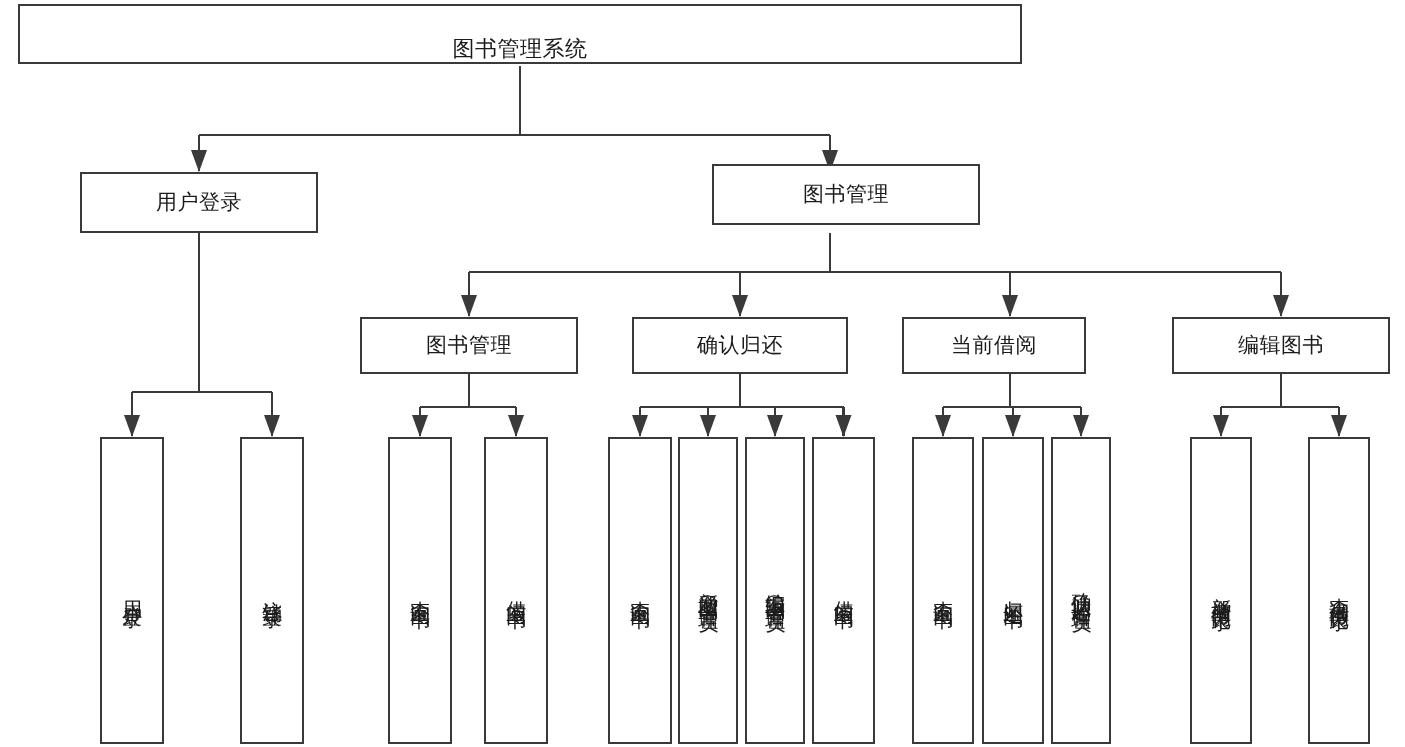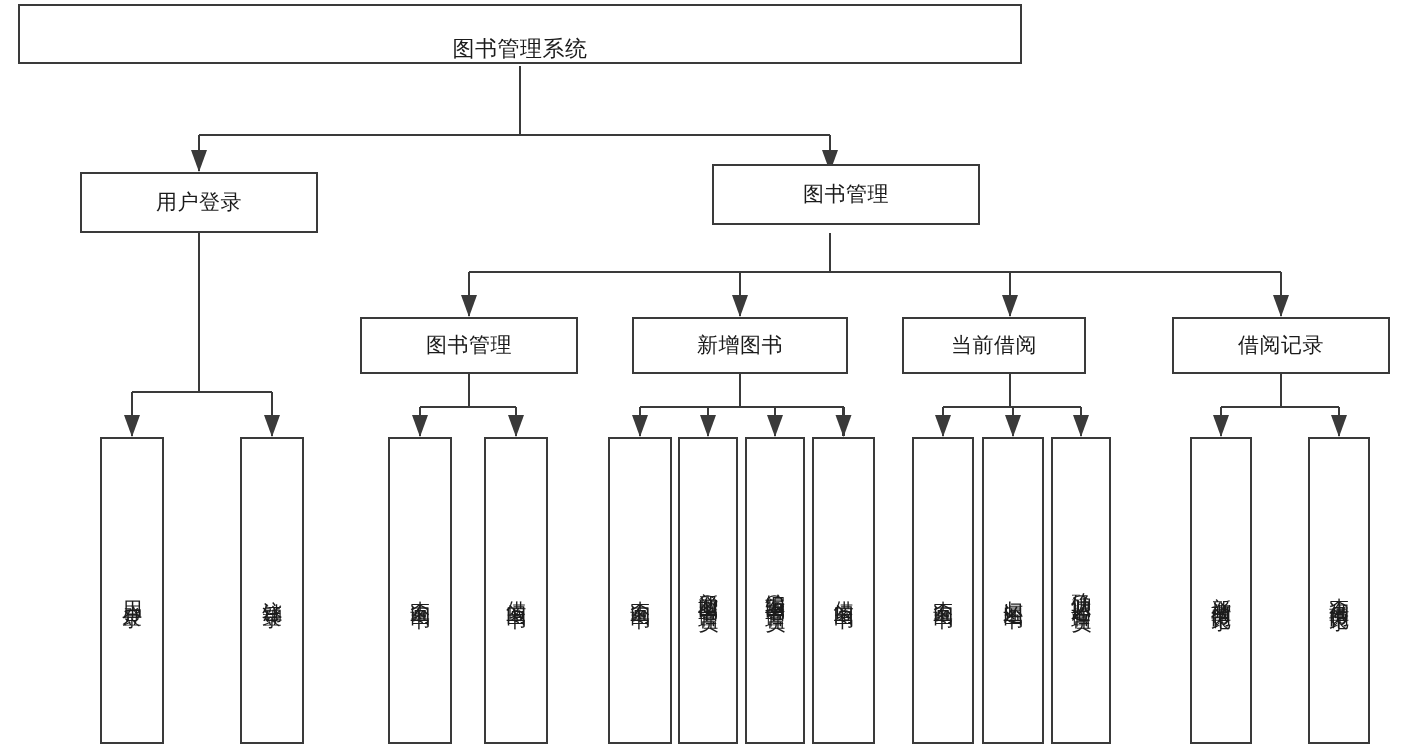--- a/index.html
+++ b/index.html
@@ -126,27 +126,27 @@
       <div class="node" style="left: 80px; top: 172px; width: 238px; height: 61px;">
         <span class="node-label">用户登录</span>
       </div>
       <div class="node" style="left: 712px; top: 164px; width: 268px; height: 61px;">
         <span class="node-label">图书管理</span>
       </div>
       <div class="node" style="left: 360px; top: 317px; width: 218px; height: 57px;">
         <span class="node-label">图书管理</span>
       </div>
       <div class="node" style="left: 632px; top: 317px; width: 216px; height: 57px;">
-        <span class="node-label">新增图书</span>
+        <span class="node-label">确认归还</span>
       </div>
       <div class="node" style="left: 902px; top: 317px; width: 184px; height: 57px;">
         <span class="node-label">当前借阅</span>
       </div>
       <div class="node" style="left: 1172px; top: 317px; width: 218px; height: 57px;">
-        <span class="node-label">借阅记录</span>
+        <span class="node-label">编辑图书</span>
       </div>
       <div class="node vertical" style="left: 100px; top: 437px; width: 64px; height: 307px;">
         <span class="node-label">用户登录</span>
       </div>
       <div class="node vertical" style="left: 240px; top: 437px; width: 64px; height: 307px;">
         <span class="node-label">注销登录</span>
       </div>
       <div class="node vertical" style="left: 388px; top: 437px; width: 64px; height: 307px;">
         <span class="node-label">查询图书</span>
       </div>

